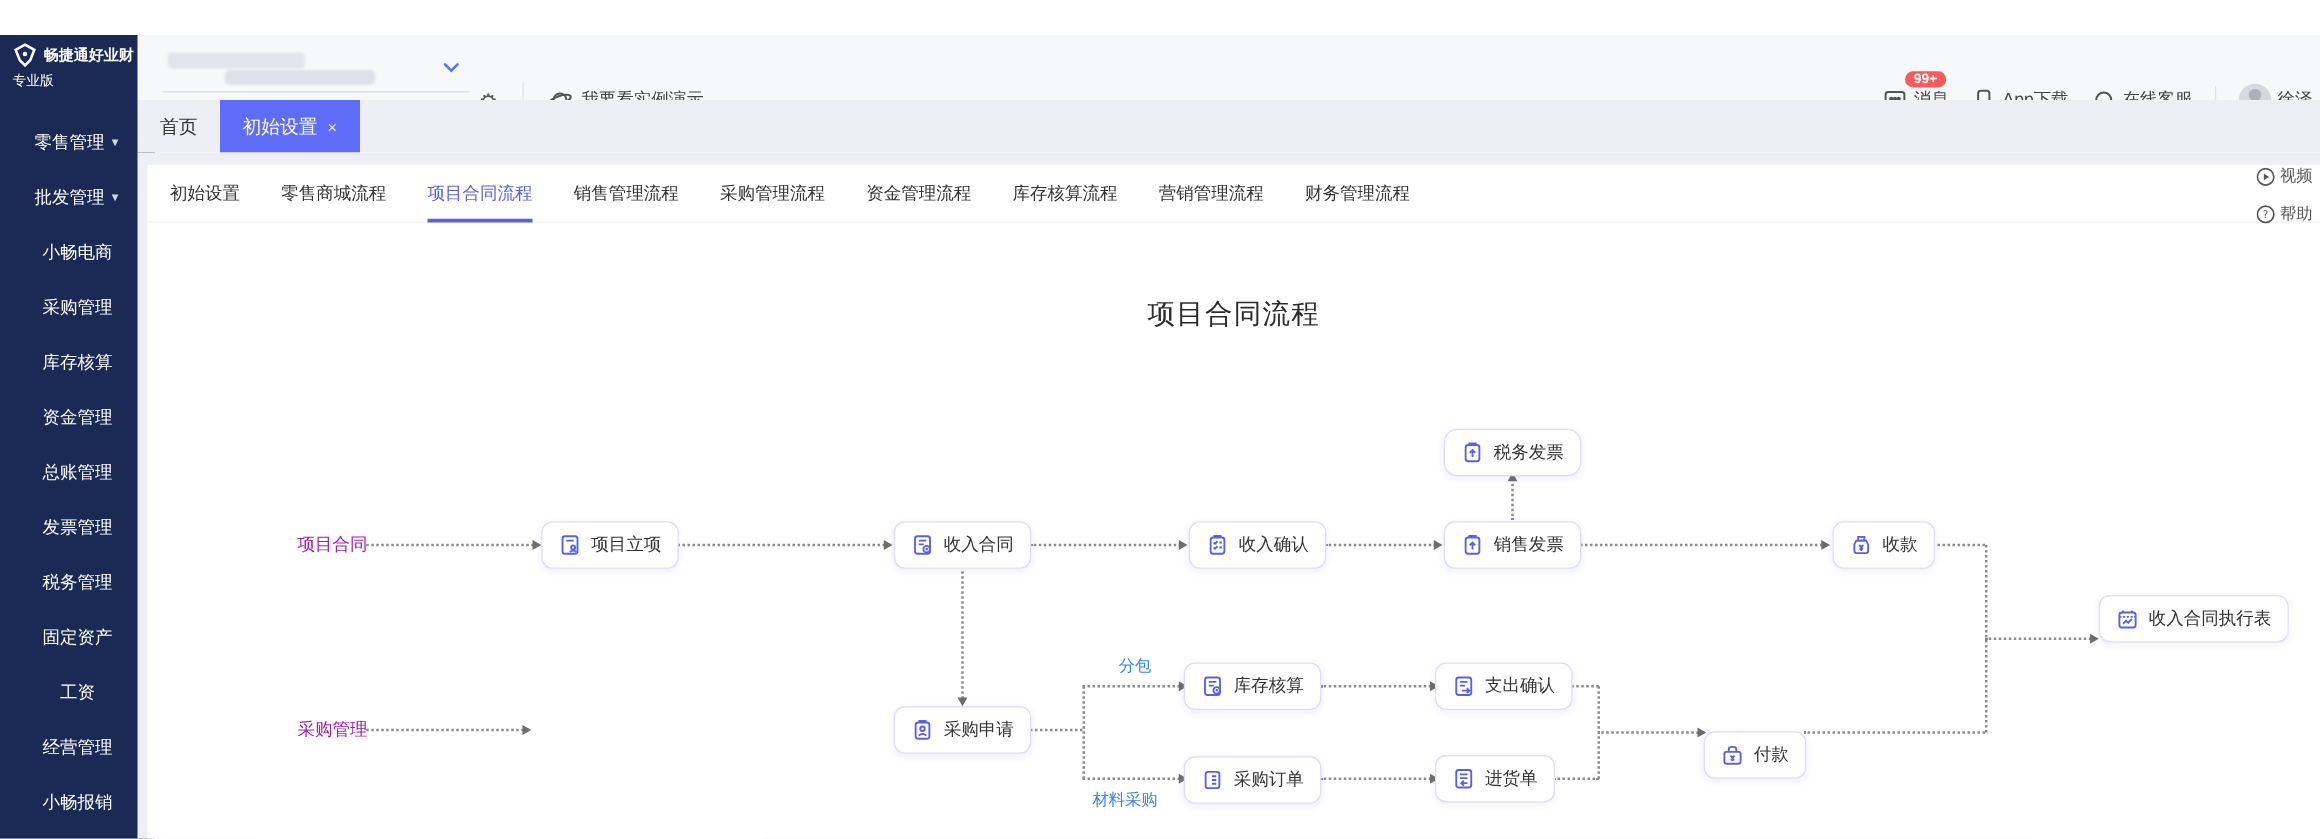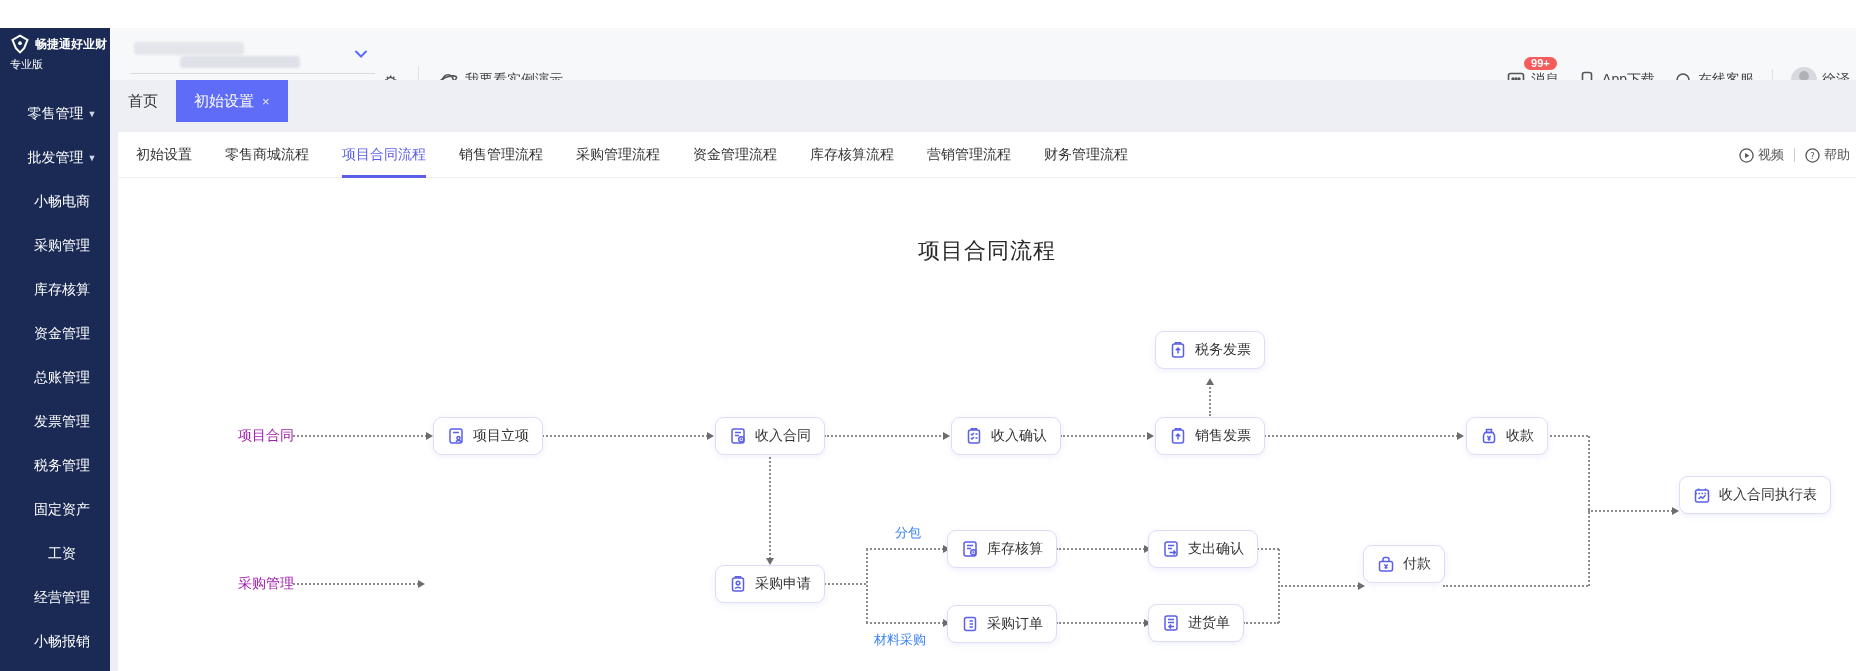--- a/index.html
+++ b/index.html
@@ -45,21 +45,21 @@
   .wtab-home { left:0; }
   .wtab-active { left:66px; background:#5e6cf7; color:#fff; }
   .wtab-close { font-size:13px; color:#e8eaff; cursor:pointer; }
 
   
   .contentbg { position:absolute; left:110px; top:122px; width:1746px; height:549px; background:#edeff4; }
   .panel { position:absolute; left:8px; top:10px; width:1738px; height:539px; background:#fff; }
   .flowtabs { position:relative; height:46px; display:flex; align-items:center; gap:33px; padding-left:18px; border-bottom:1px solid #f0f0f0; }
   .ftab { font-size:14px; color:#333; cursor:pointer; height:46px; display:flex; align-items:center; border-bottom:3px solid transparent; padding-top:3px; }
   .ftab.active { color:#5a5fe8; border-bottom-color:#5a5fe8; }
-  .panel-links { position:absolute; right:6px; top:0; height:46px; display:flex; align-items:center; gap:6px; font-size:13px; color:#555; }
+  .panel-links { position:absolute; right:6px; top:0; height:46px; display:flex; align-items:center; gap:6px; font-size:13px; color:#555;flex-direction:column; }
   .plink { display:flex; align-items:center; gap:4px; cursor:pointer; }
   .pdiv { width:1px; height:14px; background:#ccc; margin:0 4px; }
 
   
   .canvas { position:relative; width:1738px; height:492px; }
   .flow-title { position:absolute; left:0; top:58px; width:100%; text-align:center; font-size:22px; color:#2b2b2b; letter-spacing:1px; }
   .lane-label { position:absolute; transform:translate(-50%,-50%); font-size:14px; color:#a21caf; white-space:nowrap; }
   .node { position:absolute; transform:translate(-50%,-50%); height:38px; background:#fff; border:1px solid #dedcf6; border-radius:9px; box-shadow:0 2px 6px rgba(90,95,232,0.10); display:flex; align-items:center; gap:8px; padding:0 13px; font-size:14px; color:#333; white-space:nowrap; cursor:pointer; }
   .node .nico { width:18px; height:18px; flex:0 0 auto; color:#5a5fe8; }
   .blabel { position:absolute; transform:translate(-50%,-50%); font-size:13px; color:#3b82f6; white-space:nowrap; }
@@ -283,21 +283,21 @@
           <span>收入合同</span>
         </div>
         <div class="node" style="left:888px; top:258px;">
           <svg class="nico" viewBox="0 0 18 18" fill="none" stroke="currentColor" stroke-width="1.5">
               <rect x="3.5" y="3" width="11" height="13" rx="2"></rect>
               <path d="M6.5 3 v-1.2 h5 v1.2"></path>
               <path d="M6 7 l1 1 l2-2 M10.5 7 h2 M6 11 l1 1 l2-2 M10.5 11 h2"></path>
             </svg>
           <span>收入确认</span>
         </div>
-        <div class="node" style="left:1092px; top:172px;">
+        <div class="node" style="left:1092px; top:184px;border-radius:11px;">
           <svg class="nico" viewBox="0 0 18 18" fill="none" stroke="currentColor" stroke-width="1.5">
               <rect x="3.5" y="3" width="11" height="13" rx="2"></rect>
               <path d="M6.5 3 v-1.2 h5 v1.2"></path>
               <path d="M9 12.5 v-5 M6.8 9.2 L9 7 l2.2 2.2"></path>
             </svg>
           <span>税务发票</span>
         </div>
         <div class="node" style="left:1092px; top:258px;">
           <svg class="nico" viewBox="0 0 18 18" fill="none" stroke="currentColor" stroke-width="1.5">
               <rect x="3.5" y="3" width="11" height="13" rx="2"></rect>
@@ -349,21 +349,21 @@
           <span>采购订单</span>
         </div>
         <div class="node" style="left:1078px; top:445px;">
           <svg class="nico" viewBox="0 0 18 18" fill="none" stroke="currentColor" stroke-width="1.5">
               <rect x="3" y="2" width="12" height="14" rx="2"></rect>
               <path d="M6 5.5 h6 M6 8.5 h6"></path>
               <path d="M12 12.5 h-5 M9 10.5 l-2 2 l2 2"></path>
             </svg>
           <span>进货单</span>
         </div>
-        <div class="node" style="left:1286px; top:386px;text-align:right;">
+        <div class="node" style="left:1286px; top:426px;text-align:right;">
           <svg class="nico" viewBox="0 0 18 18" fill="none" stroke="currentColor" stroke-width="1.5">
               <path d="M4 6.5 h10 a1.5 1.5 0 0 1 1.5 1.5 v6 a2 2 0 0 1 -2 2 h-9 a2 2 0 0 1 -2 -2 v-6 a1.5 1.5 0 0 1 1.5 -1.5 Z"></path>
               <path d="M6 6.5 v-2 a2 2 0 0 1 2-2 h2 a2 2 0 0 1 2 2 v2"></path>
               <path d="M7.3 9.5 L9 11.3 L10.7 9.5 M9 11.3 v2.5 M7.5 12.7 h3"></path>
             </svg>
           <span>付款</span>
         </div>
         <div class="node" style="left:1637px; top:317px;">
           <svg class="nico" viewBox="0 0 18 18" fill="none" stroke="currentColor" stroke-width="1.5">
               <rect x="2.5" y="4" width="13" height="12" rx="2"></rect>

